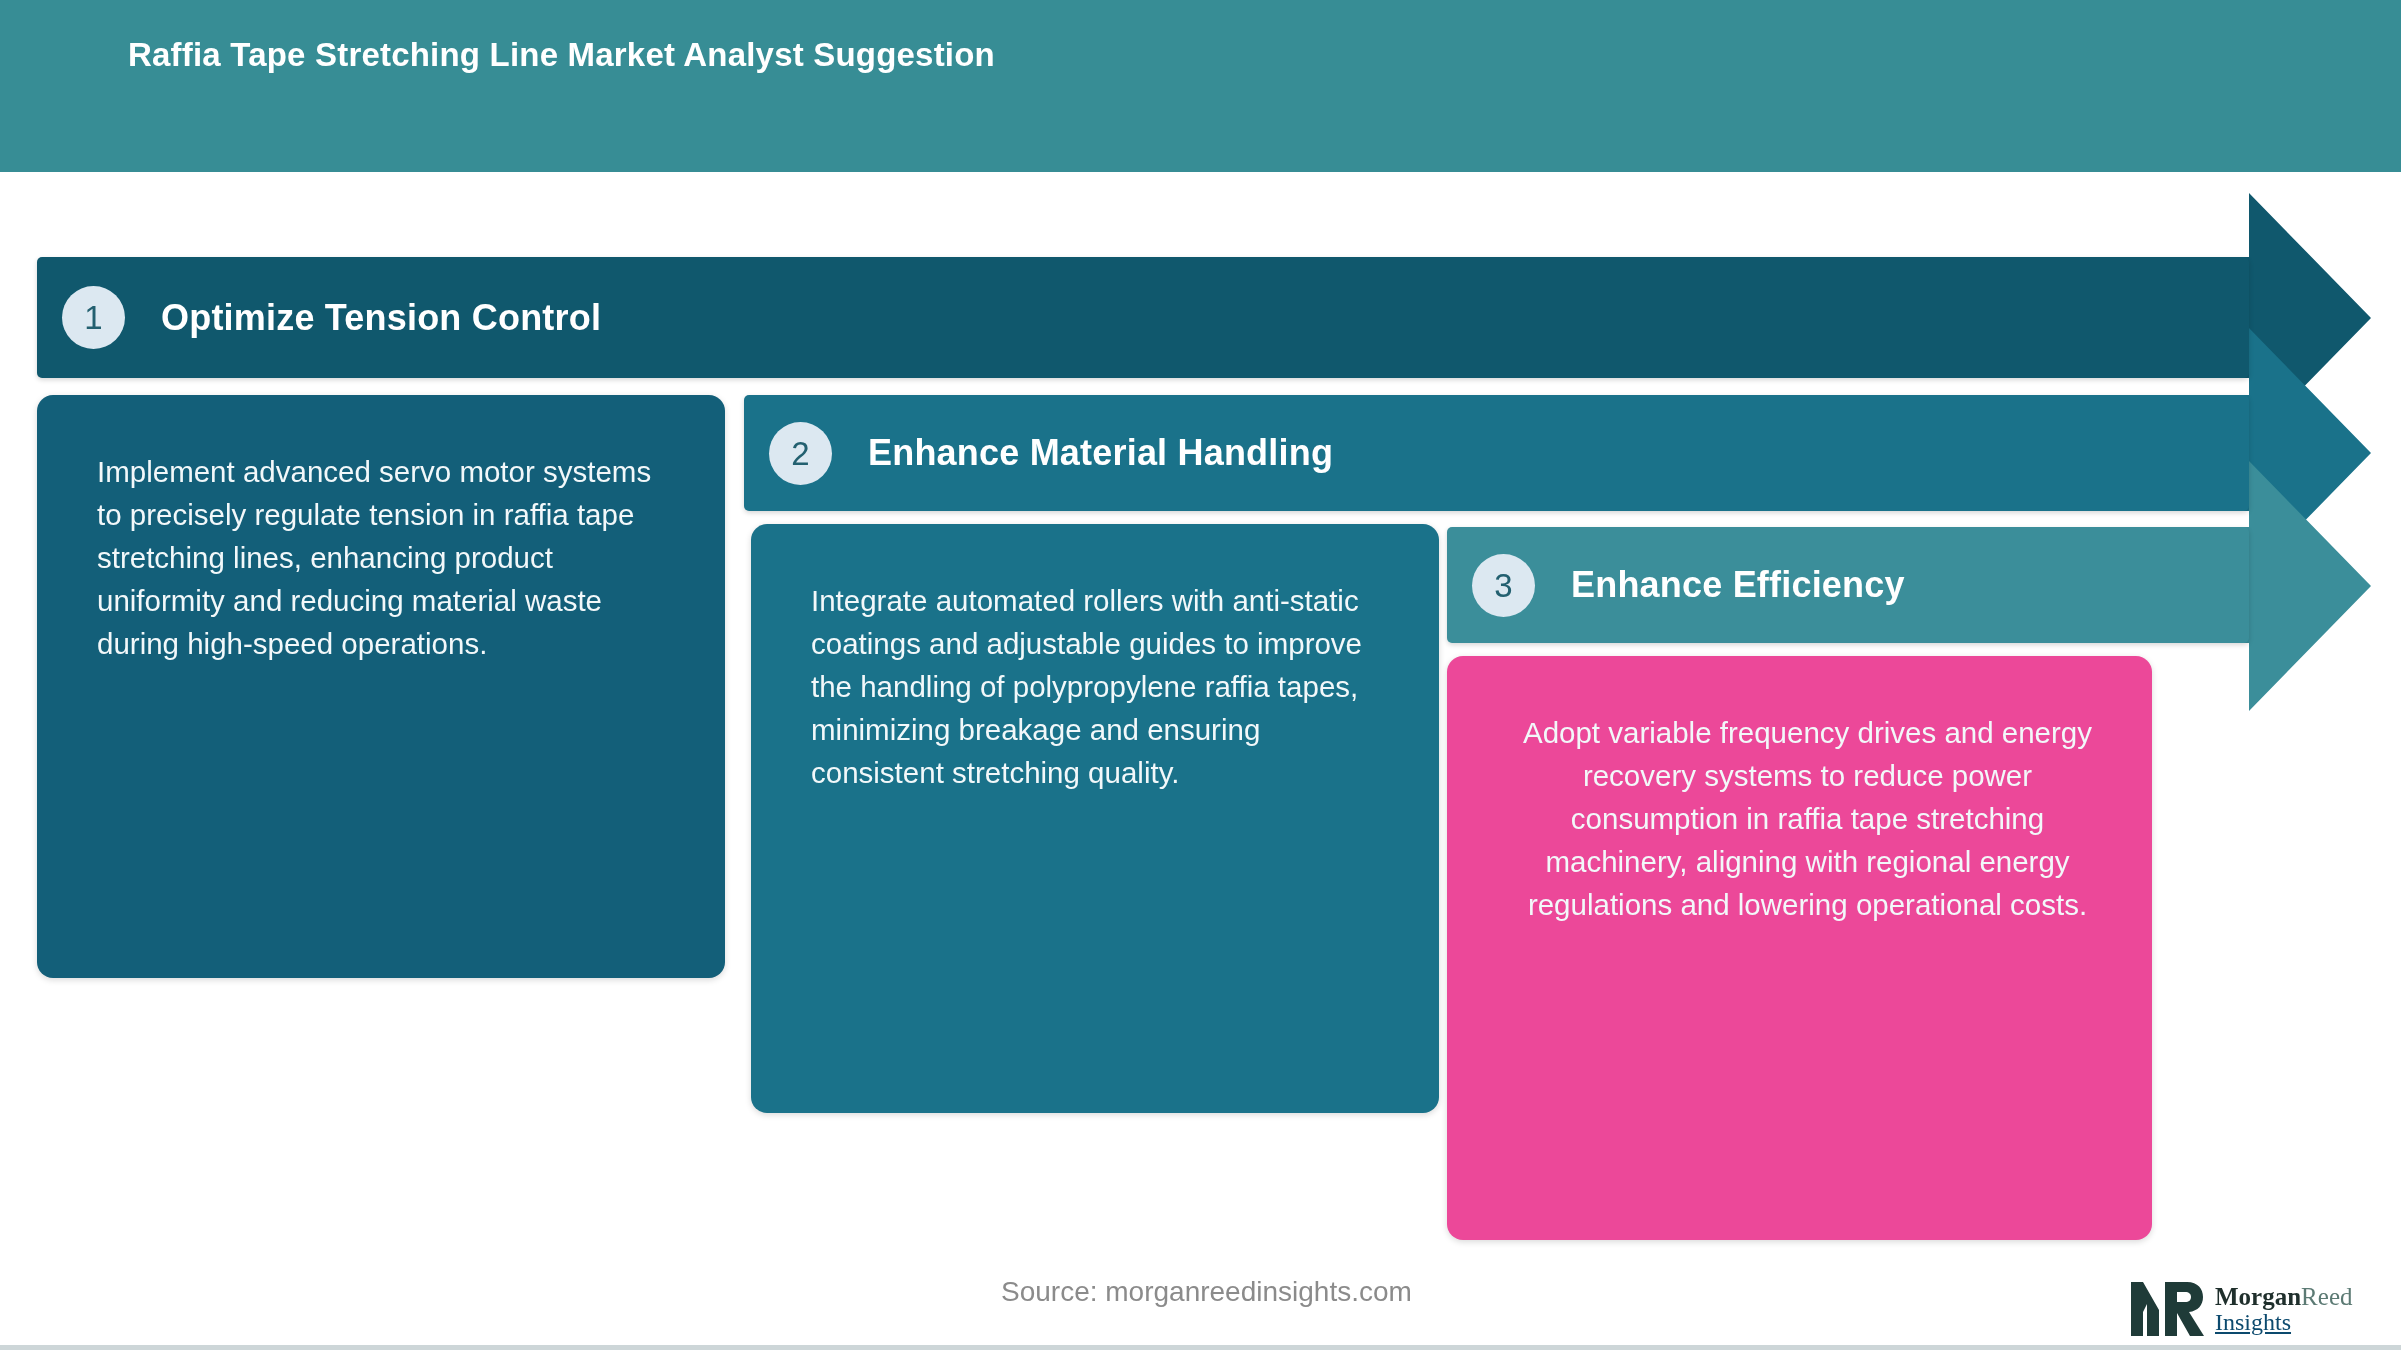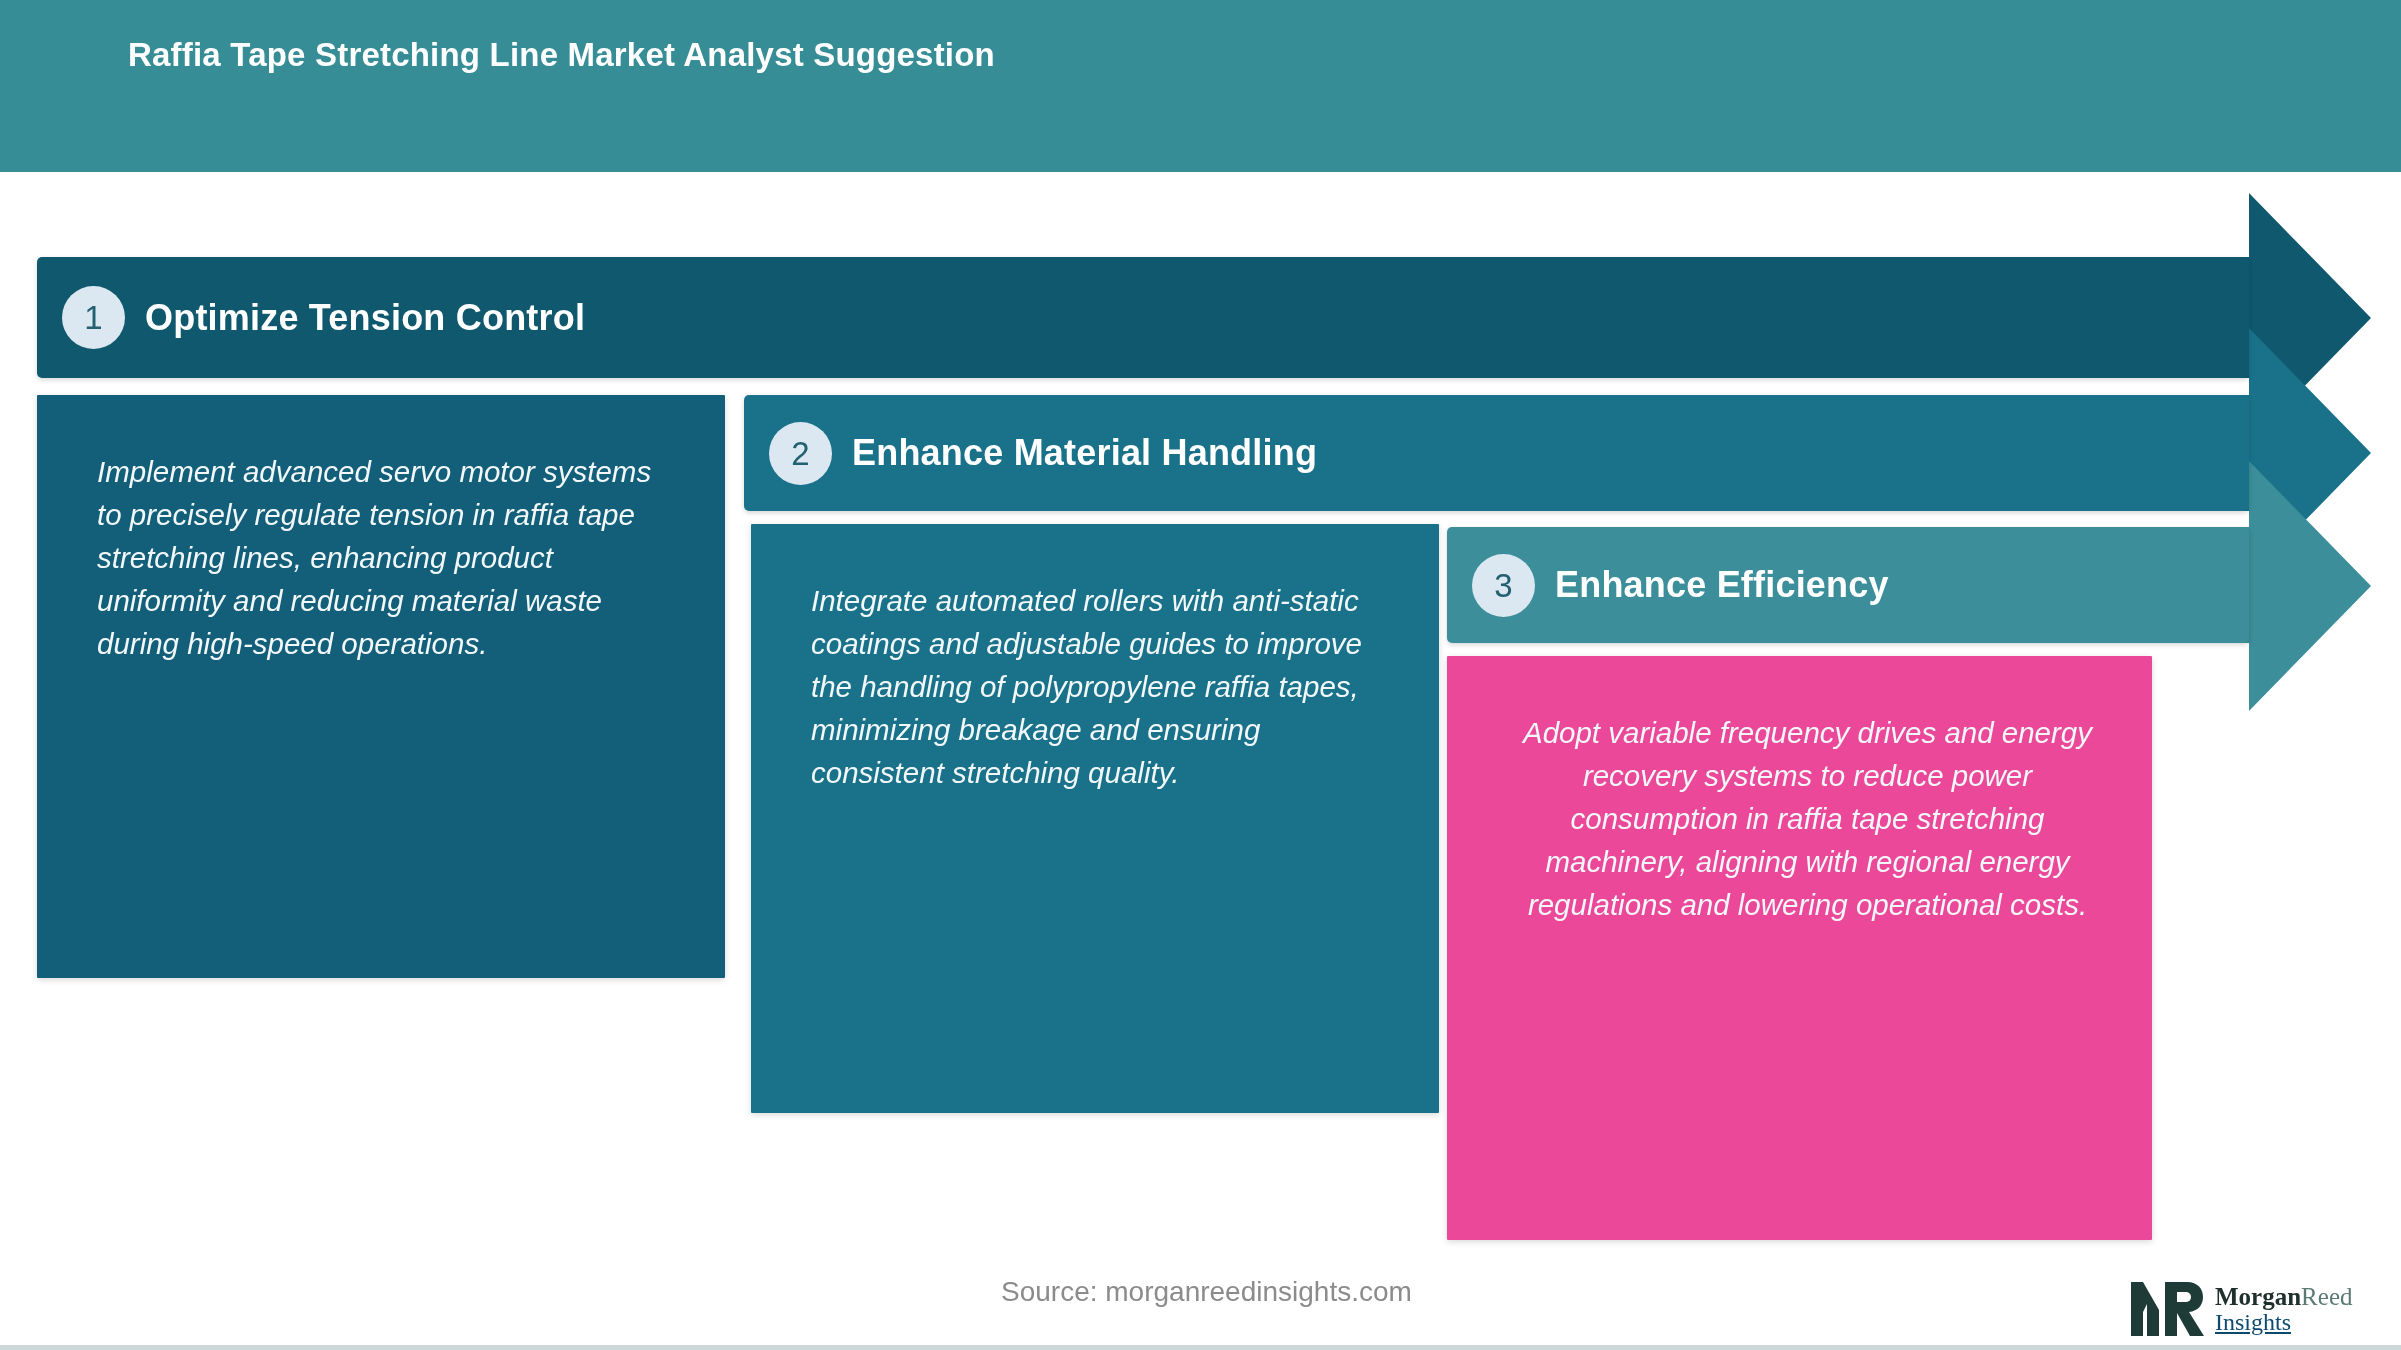--- a/index.html
+++ b/index.html
@@ -69,32 +69,31 @@
     background: #dce8f1;
     color: #236070;
     font-size: 33px;
     font-weight: 500;
     display: flex;
     align-items: center;
     justify-content: center;
     line-height: 1;
   }
   .card-title {
-    margin-left: 20px;
+    margin-left: 36px;
     font-size: 36px;
     font-weight: bold;
     color: #ffffff;
     white-space: nowrap;
     letter-spacing: 0.2px;
   }
   .body-panel {
     position: absolute;
-    border-radius: 1px;
+    border-radius: 16px;
     box-shadow: 0 2px 6px rgba(0,0,0,0.15);
-    font-style: italic;
   }
   .body-text {
     position: absolute;
     left: 60px;
     top: 55px;
     right: 44px;
     font-size: 29.5px;
     line-height: 1.46;
     color: #f2f8fa;
     font-weight: 400;

